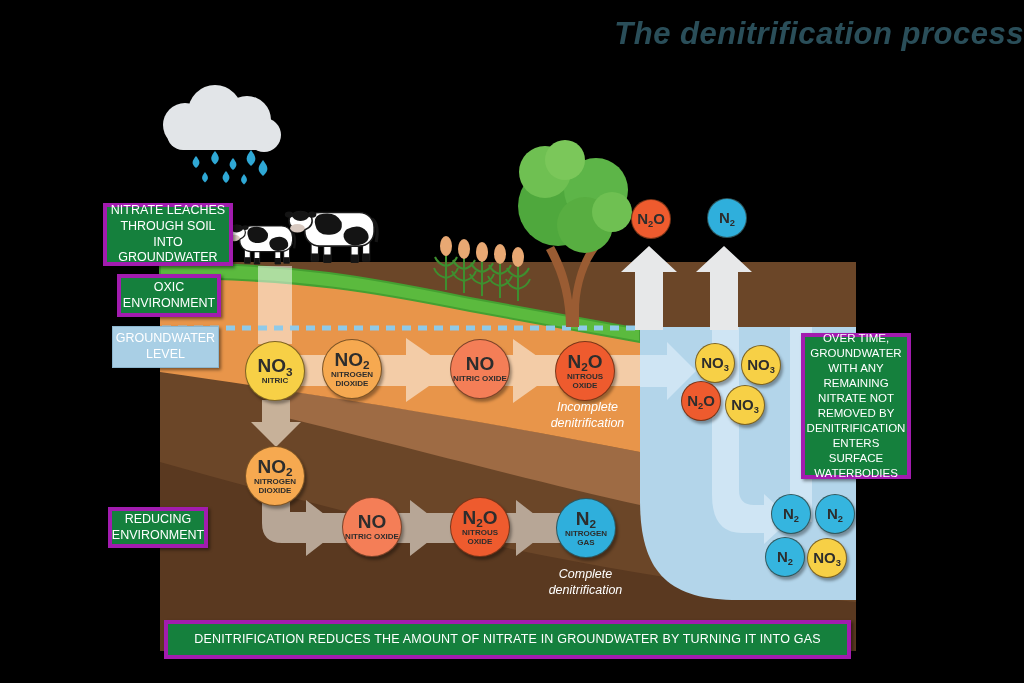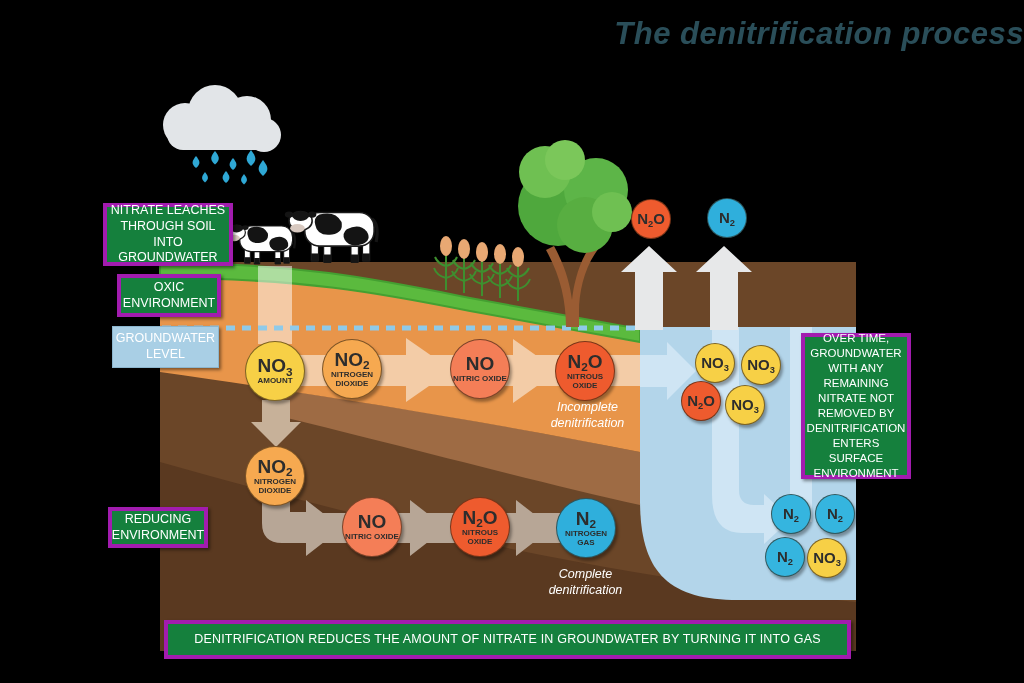--- a/index.html
+++ b/index.html
@@ -164,33 +164,33 @@
     </g>
   </svg>
 
   <div id="title" class="abs">The denitrification process</div>
 
   <div id="b1" class="abs gbox">NITRATE LEACHES THROUGH SOIL INTO GROUNDWATER</div>
   <div id="b2" class="abs gbox">OXIC ENVIRONMENT</div>
   <div id="b3" class="abs bbox">GROUNDWATER LEVEL</div>
   <div id="b4" class="abs gbox">REDUCING ENVIRONMENT</div>
 
-  <div id="note" class="abs gbox">OVER TIME, GROUNDWATER WITH ANY REMAINING NITRATE NOT REMOVED BY DENITRIFICATION ENTERS SURFACE ENVIRONMENT</div>
+  <div id="note" class="abs gbox">OVER TIME, GROUNDWATER WITH ANY REMAINING NITRATE NOT REMOVED BY DENITRIFICATION ENTERS SURFACE WATERBODIES</div>
   <div id="banner" class="abs gbox">DENITRIFICATION REDUCES THE AMOUNT OF NITRATE IN GROUNDWATER BY TURNING IT INTO GAS</div>
 
   <div class="abs chem small" style="left: 631px; top: 199px; background: rgb(238, 91, 46);">
     <div class="formula">N<sub>2</sub>O</div>
   </div>
   <div class="abs chem small" style="left: 707px; top: 198px; background: rgb(47, 175, 220);">
     <div class="formula">N<sub>2</sub></div>
   </div>
 
   <div class="abs chem big" style="left: 245px; top: 341px; background: rgb(247, 208, 70);">
     <div class="formula">NO<sub>3</sub></div>
-    <div class="chem-name">AMOUNT</div>
+    <div class="chem-name">NITRIC</div>
   </div>
   <div class="abs chem big" style="left: 322px; top: 339px; background: rgb(246, 169, 80);">
     <div class="formula">NO<sub>2</sub></div>
     <div class="chem-name">NITROGEN DIOXIDE</div>
   </div>
   <div class="abs chem big" style="left: 450px; top: 339px; background: rgb(244, 126, 87);">
     <div class="formula">NO</div>
     <div class="chem-name">NITRIC OXIDE</div>
   </div>
   <div class="abs chem big" style="left: 555px; top: 341px; background: rgb(238, 91, 46);">

